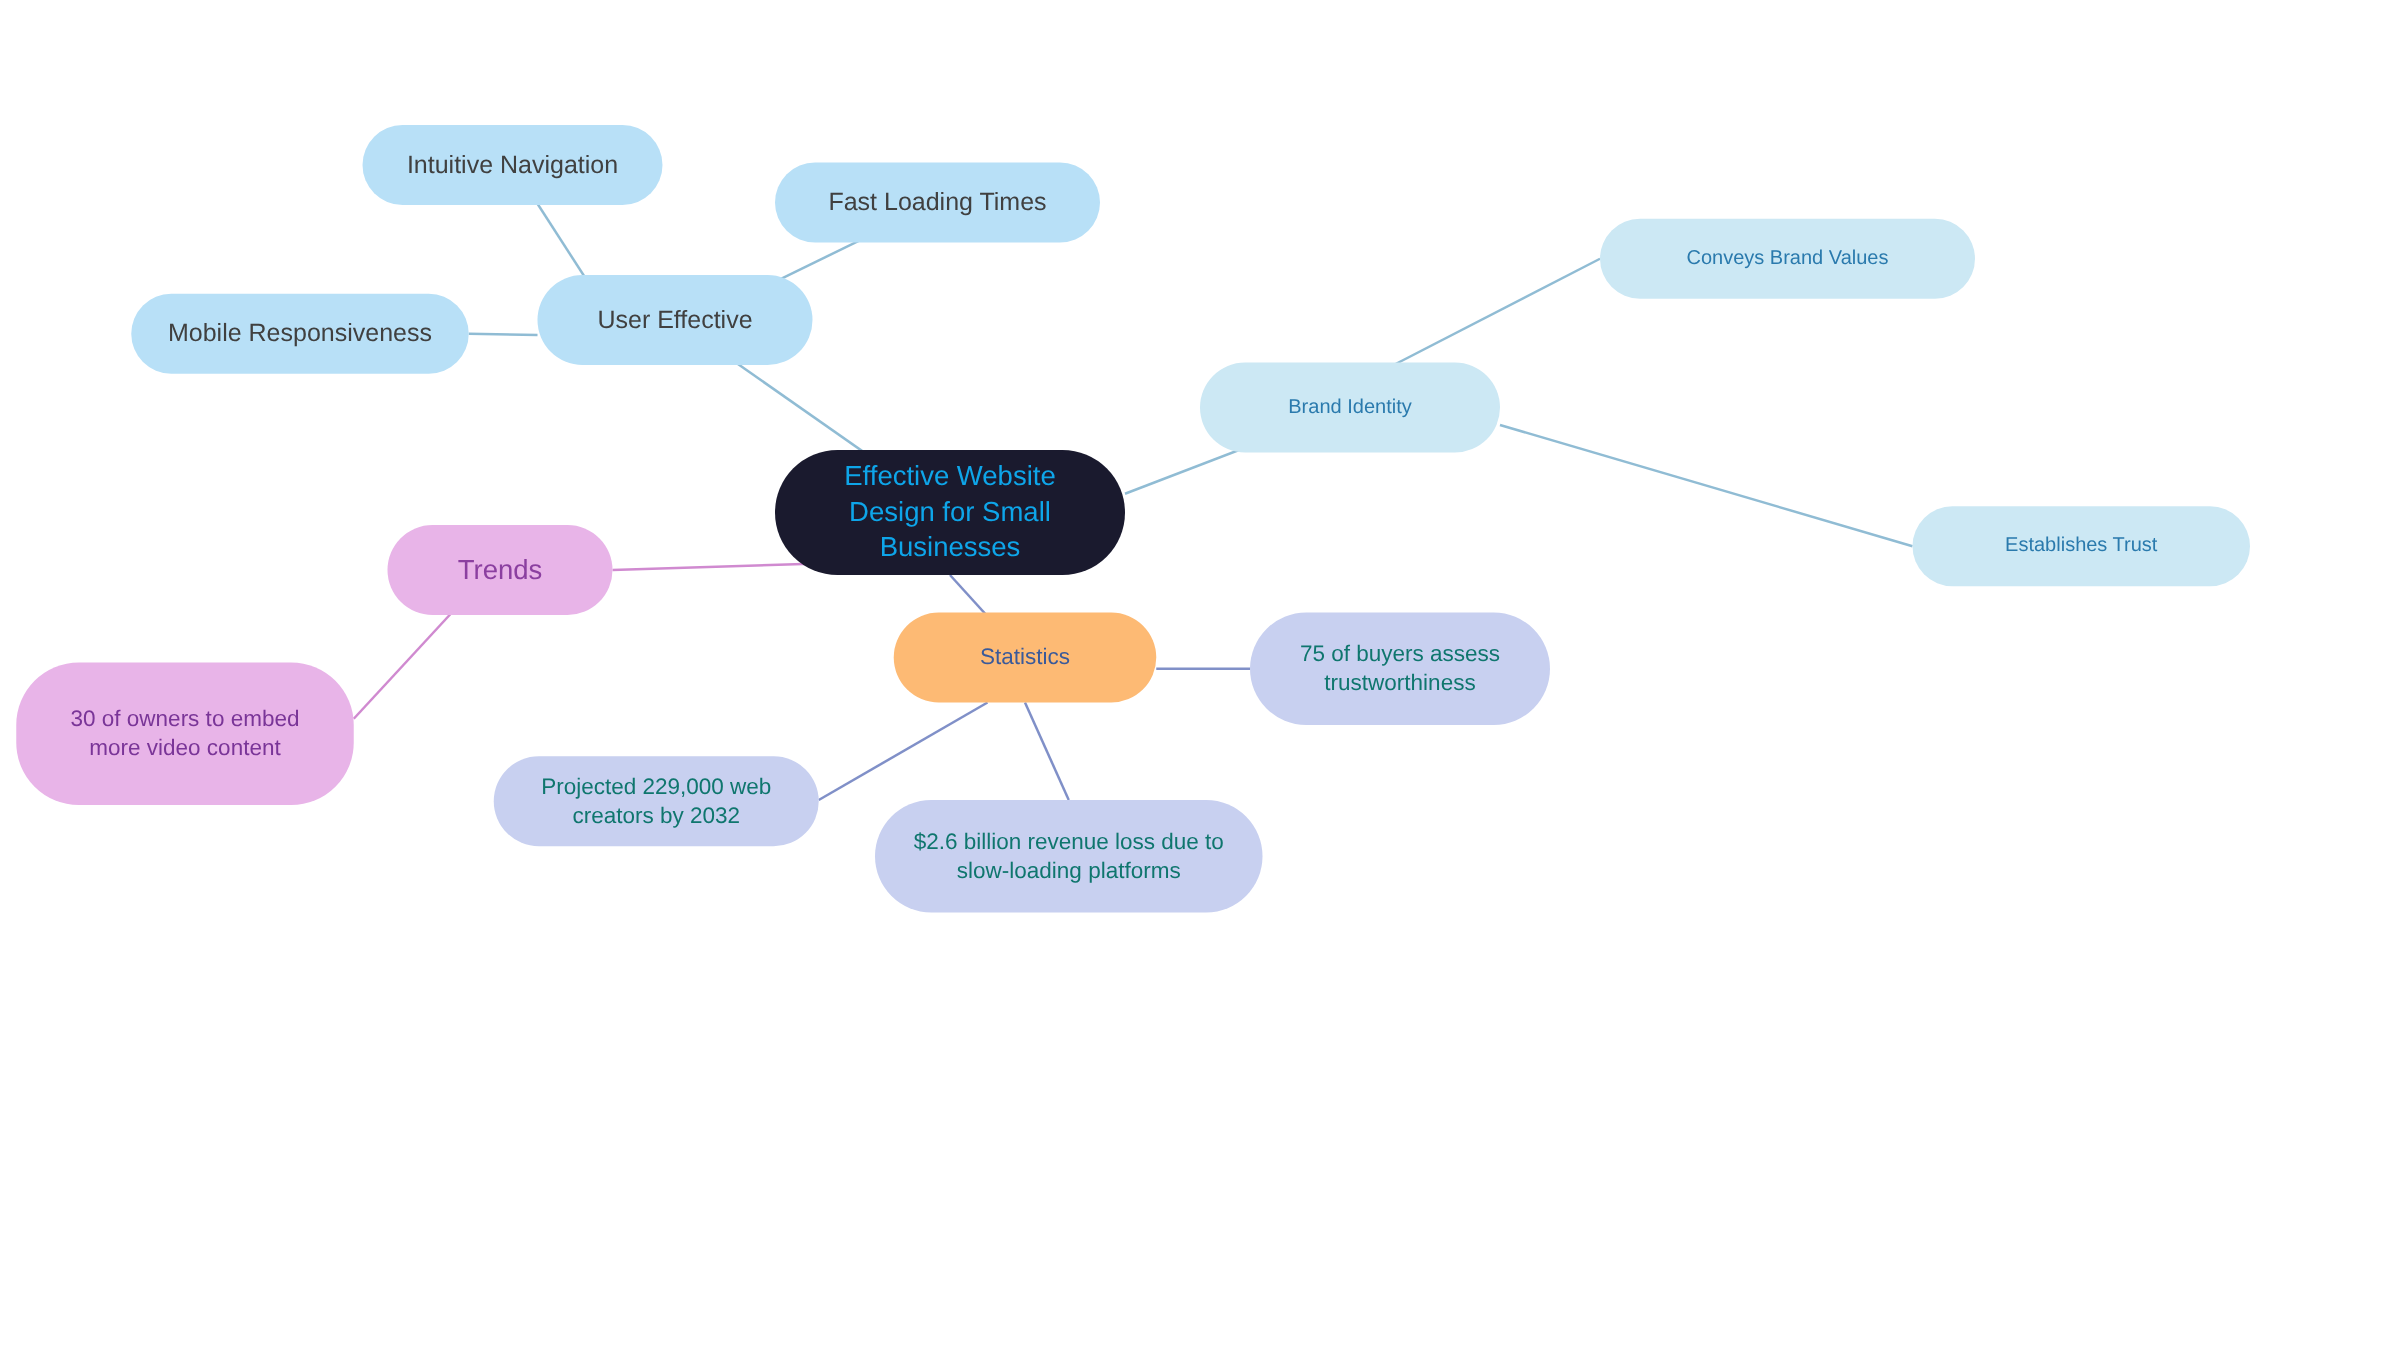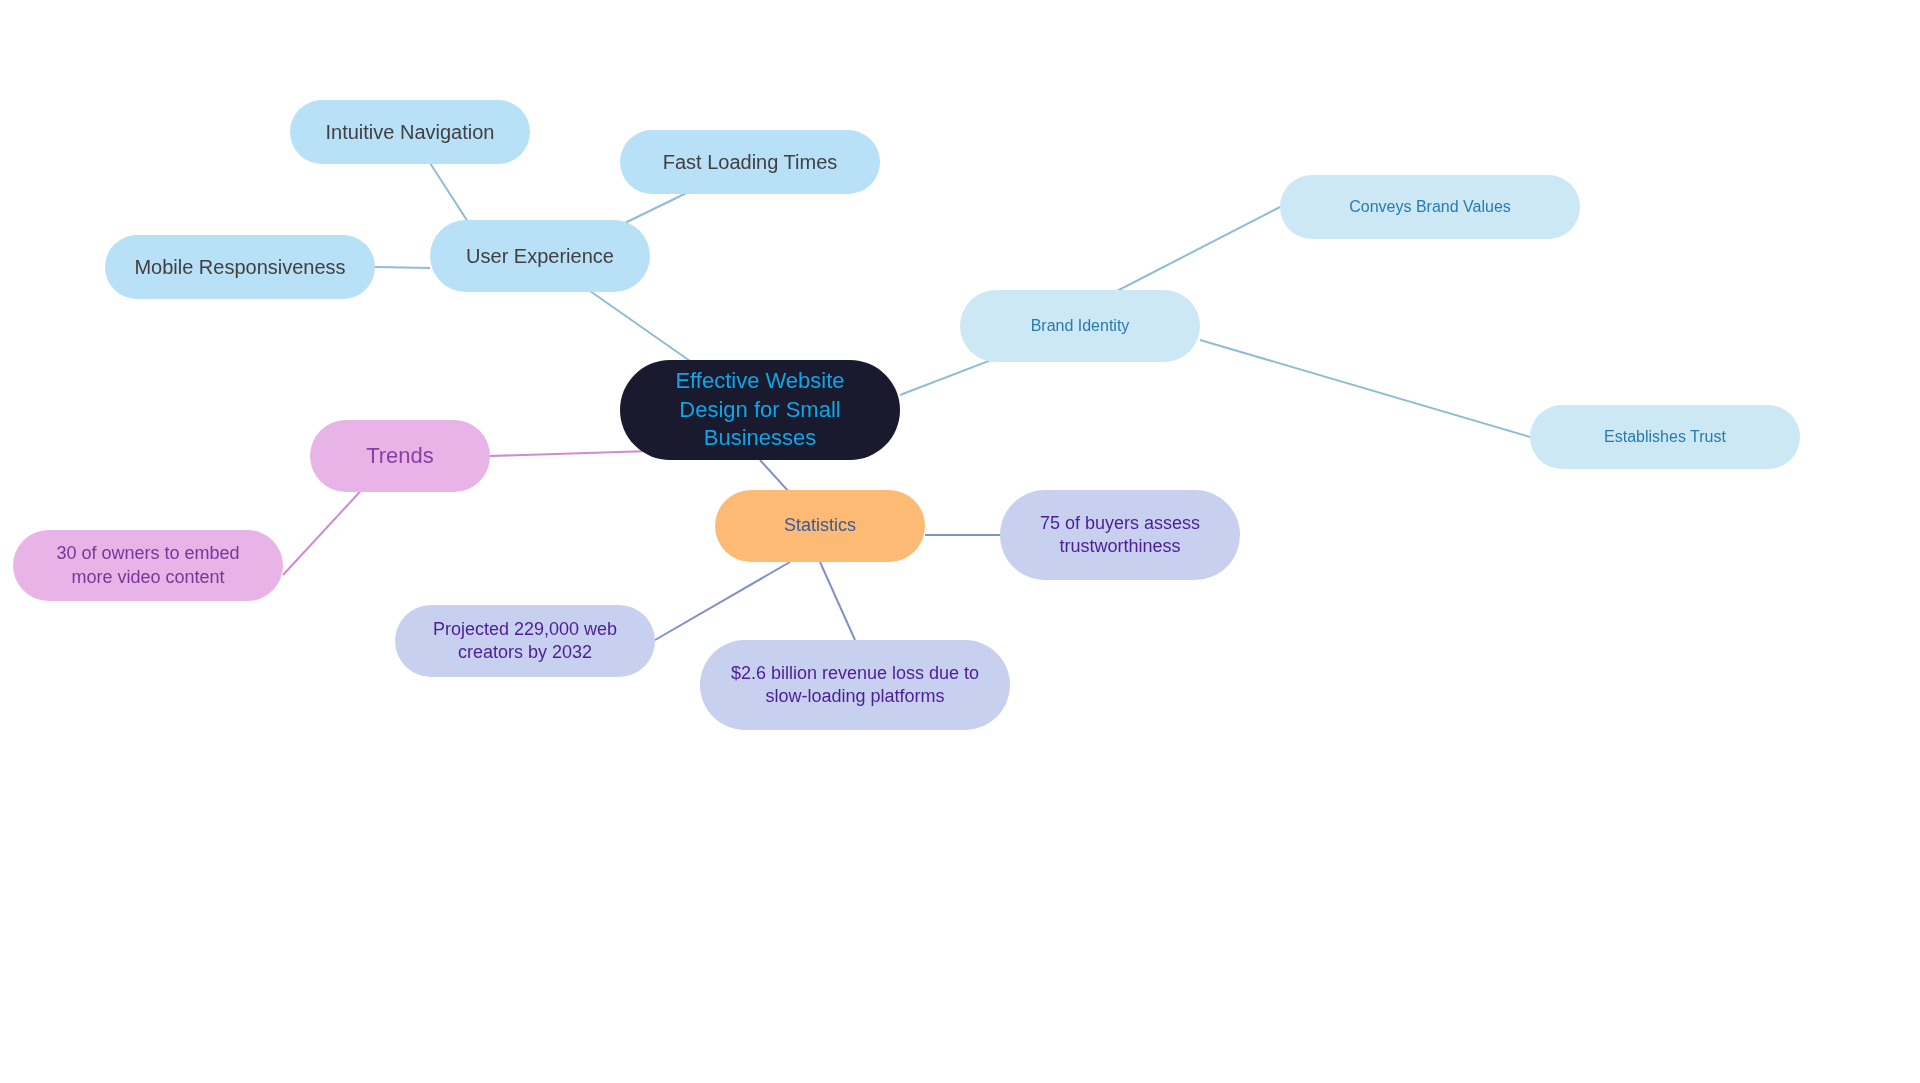--- a/index.html
+++ b/index.html
@@ -122,40 +122,40 @@
       left: 310px;
       top: 420px;
     }
 
     .node-video {
       background: #e8b4e8;
       color: #7a3598;
       font-size: 18px;
       font-weight: 400;
       width: 270px;
-      height: 71px;
+      height: 114px;
       left: 13px;
       top: 530px;
     }
 
     
     .node-statistics {
       background: #fdba74;
       color: #3a5a9a;
       font-size: 18px;
       font-weight: 500;
       width: 210px;
       height: 72px;
       left: 715px;
       top: 490px;
     }
 
     .node-stat-purple {
       background: #c8d0f0;
-      color: #4c1d95;
+      color: #0f766e;
       font-size: 18px;
       font-weight: 400;
     }
 
     .node-buyers {
       width: 240px;
       height: 90px;
       left: 1000px;
       top: 490px;
     }
@@ -202,21 +202,21 @@
   <line x1="925" y1="535" x2="1000" y2="535" stroke="#8090c8" stroke-width="2"></line>
 
   <line x1="790" y1="562" x2="655" y2="640" stroke="#8090c8" stroke-width="2"></line>
 
   <line x1="820" y1="562" x2="855" y2="640" stroke="#8090c8" stroke-width="2"></line>
 </svg>
 
 <div class="node node-central">Effective Website Design for
 Small Businesses</div>
 
-<div class="node node-blue node-ux">User Experience</div>
+<div class="node node-blue node-ux">User Effective</div>
 
 <div class="node node-blue node-intuitive">Intuitive Navigation</div>
 
 <div class="node node-blue node-fast">Fast Loading Times</div>
 
 <div class="node node-blue node-mobile">Mobile Responsiveness</div>
 
 <div class="node node-brand-light node-brand-identity">Brand Identity</div>
 
 <div class="node node-brand-light node-conveys">Conveys Brand Values</div>

